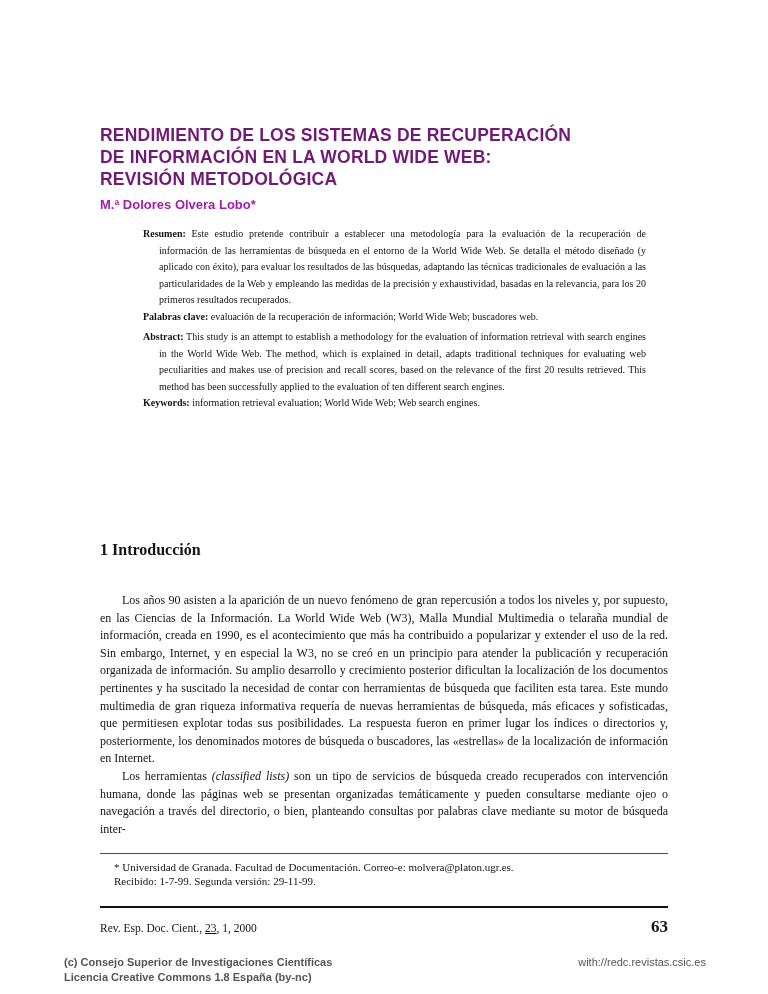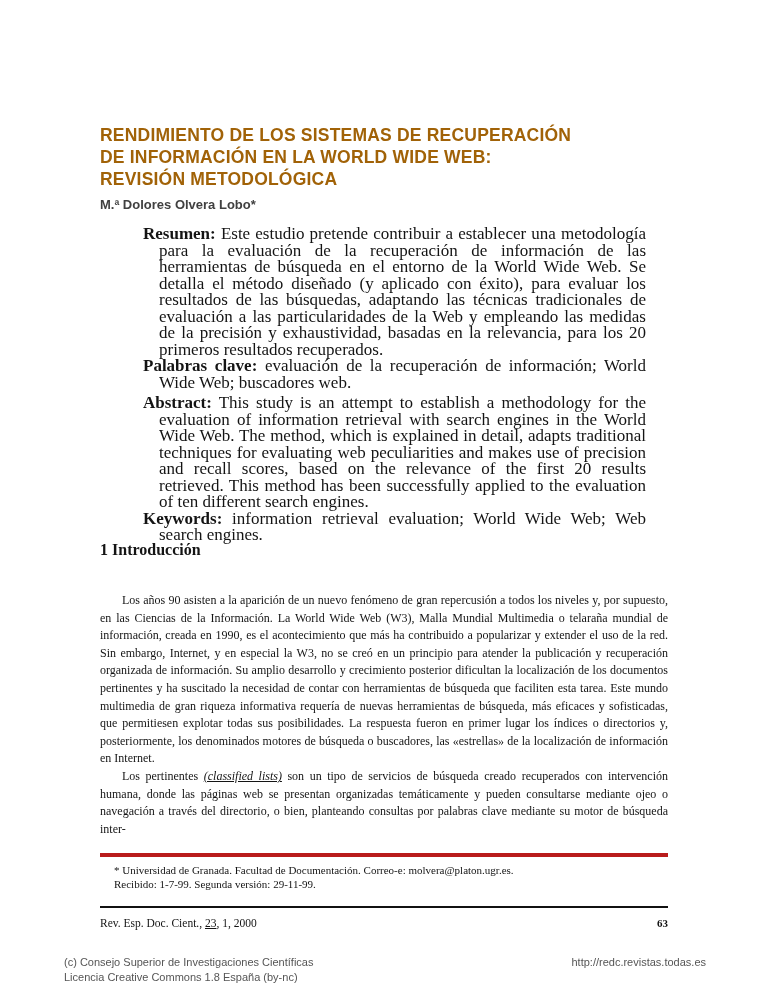--- a/index.html
+++ b/index.html
@@ -17,34 +17,34 @@
   }
   .title {
     position: absolute;
     left: 100px; top: 112px; width: 580px;
     font-family: "Liberation Sans", sans-serif;
     font-weight: bold;
     font-size: 17.5px;
     line-height: 22px;
     letter-spacing: 0.2px;
     white-space: pre-line;
-    color: #a16207;
+    color: #701a75;
   }
   .author {
     position: absolute;
     left: 100px; top: 197px;
     font-family: "Liberation Sans", sans-serif;
     font-weight: bold;
     font-size: 13px;
-    color: #404040;
+    color: #a21caf;
   }
   .abstracts {
     position: absolute;
     left: 143px; top: 226px; width: 503px;
-    font-size: 17px;
+    font-size: 10px;
     line-height: 16.5px;
     text-align: justify;
   }
   .hang {
     padding-left: 16px;
     text-indent: -16px;
     margin: 0;
   }
   .abstract-en-group { margin-top: 4px; }
   .lbl { font-weight: bold; }
@@ -55,57 +55,57 @@
     font-size: 16px;
   }
   .bodytext {
     position: absolute;
     left: 100px; top: 592px; width: 568px;
     font-size: 12px;
     line-height: 17.6px;
     text-align: justify;
   }
   .bodytext p { margin: 0; text-indent: 22px; }
-  .it { font-style: italic; text-decoration: underline; }
+  .it { font-style: italic; }
   .footnote {
     position: absolute;
     left: 100px; top: 853px; width: 568px;
-    border-top: 4px solid #b91c1c;
+    border-top: 1px solid #b91c1c;
     padding-top: 6px;
     font-size: 11px;
     line-height: 14px;
   }
   .footnote .fn-inner { padding-left: 14px; }
   .footer-rule {
     position: absolute;
     left: 100px; top: 906px; width: 568px;
     border-top: 2px solid #111;
   }
   .footer-line {
     position: absolute;
     left: 100px; top: 917px; width: 568px;
     display: flex;
     justify-content: space-between;
     align-items: baseline;
     font-size: 11.5px;
   }
   .journal-vol { text-decoration: underline; margin-top: 32px; }
-  .page-number { font-weight: bold; font-size: 11px; }
+  .page-number { font-weight: bold; font-size: 17px; }
   .attribution {
     position: absolute;
     left: 64px; top: 955px; width: 642px;
     display: flex;
     justify-content: space-between;
     align-items: flex-start;
     font-family: "Liberation Sans", sans-serif;
     font-size: 11px;
     line-height: 15px;
     color: #555;
   }
-  .attr-left div { margin: 0; }
+  .attr-left div { margin: 0; font-weight: bold; }
 </style>
 </head>
 <body>
 
 <div class="page">
 
   <h1 class="title">RENDIMIENTO DE LOS SISTEMAS DE RECUPERACIÓN
 DE INFORMACIÓN EN LA WORLD WIDE WEB:
 REVISIÓN METODOLÓGICA</h1>
 
@@ -118,21 +118,21 @@
     <div class="abstract-en-group">
       <p class="hang"><span class="lbl">Abstract:</span><span> This study is an attempt to establish a methodology for the evaluation of information retrieval with search engines in the World Wide Web. The method, which is explained in detail, adapts traditional techniques for evaluating web peculiarities and makes use of precision and recall scores, based on the relevance of the first 20 results retrieved. This method has been successfully applied to the evaluation of ten different search engines.</span></p>
       <p class="hang"><span class="lbl">Keywords:</span><span> information retrieval evaluation; World Wide Web; Web search engines.</span></p>
     </div>
   </div>
 
   <div class="section-heading">1 Introducción</div>
 
   <div class="bodytext">
     <p>Los años 90 asisten a la aparición de un nuevo fenómeno de gran repercusión a todos los niveles y, por supuesto, en las Ciencias de la Información. La World Wide Web (W3), Malla Mundial Multimedia o telaraña mundial de información, creada en 1990, es el acontecimiento que más ha contribuido a popularizar y extender el uso de la red. Sin embargo, Internet, y en especial la W3, no se creó en un principio para atender la publicación y recuperación organizada de información. Su amplio desarrollo y crecimiento posterior dificultan la localización de los documentos pertinentes y ha suscitado la necesidad de contar con herramientas de búsqueda que faciliten esta tarea. Este mundo multimedia de gran riqueza informativa requería de nuevas herramientas de búsqueda, más eficaces y sofisticadas, que permitiesen explotar todas sus posibilidades. La respuesta fueron en primer lugar los índices o directorios y, posteriormente, los denominados motores de búsqueda o buscadores, las «estrellas» de la localización de información en Internet.</p>
-    <p><span>Los pertinentes </span><span class="it">(classified lists)</span><span> son un tipo de servicios de búsqueda creado recuperados con intervención humana, donde las páginas web se presentan organizadas temáticamente y pueden consultarse mediante ojeo o navegación a través del directorio, o bien, planteando consultas por palabras clave mediante su motor de búsqueda inter-</span></p>
+    <p><span>Los herramientas </span><span class="it">(classified lists)</span><span> son un tipo de servicios de búsqueda creado recuperados con intervención humana, donde las páginas web se presentan organizadas temáticamente y pueden consultarse mediante ojeo o navegación a través del directorio, o bien, planteando consultas por palabras clave mediante su motor de búsqueda inter-</span></p>
   </div>
 
   <div class="footnote">
     <div class="fn-inner">
       <div>* Universidad de Granada. Facultad de Documentación. Correo-e: molvera@platon.ugr.es.</div>
       <div>Recibido: 1-7-99. Segunda versión: 29-11-99.</div>
     </div>
   </div>
 
   <div class="footer-rule"></div>
@@ -140,16 +140,16 @@
   <div class="footer-line">
     <span><span>Rev. Esp. Doc. Cient., </span><span class="journal-vol">23</span><span>, 1, 2000</span></span>
     <span class="page-number">63</span>
   </div>
 
   <div class="attribution">
     <div class="attr-left">
       <div>(c) Consejo Superior de Investigaciones Científicas</div>
       <div>Licencia Creative Commons 1.8 España (by-nc)</div>
     </div>
-    <div>http://redc.revistas.todas.es</div>
+    <div>with://redc.revistas.csic.es</div>
   </div>
 
 </div>
 
 </body></html>

